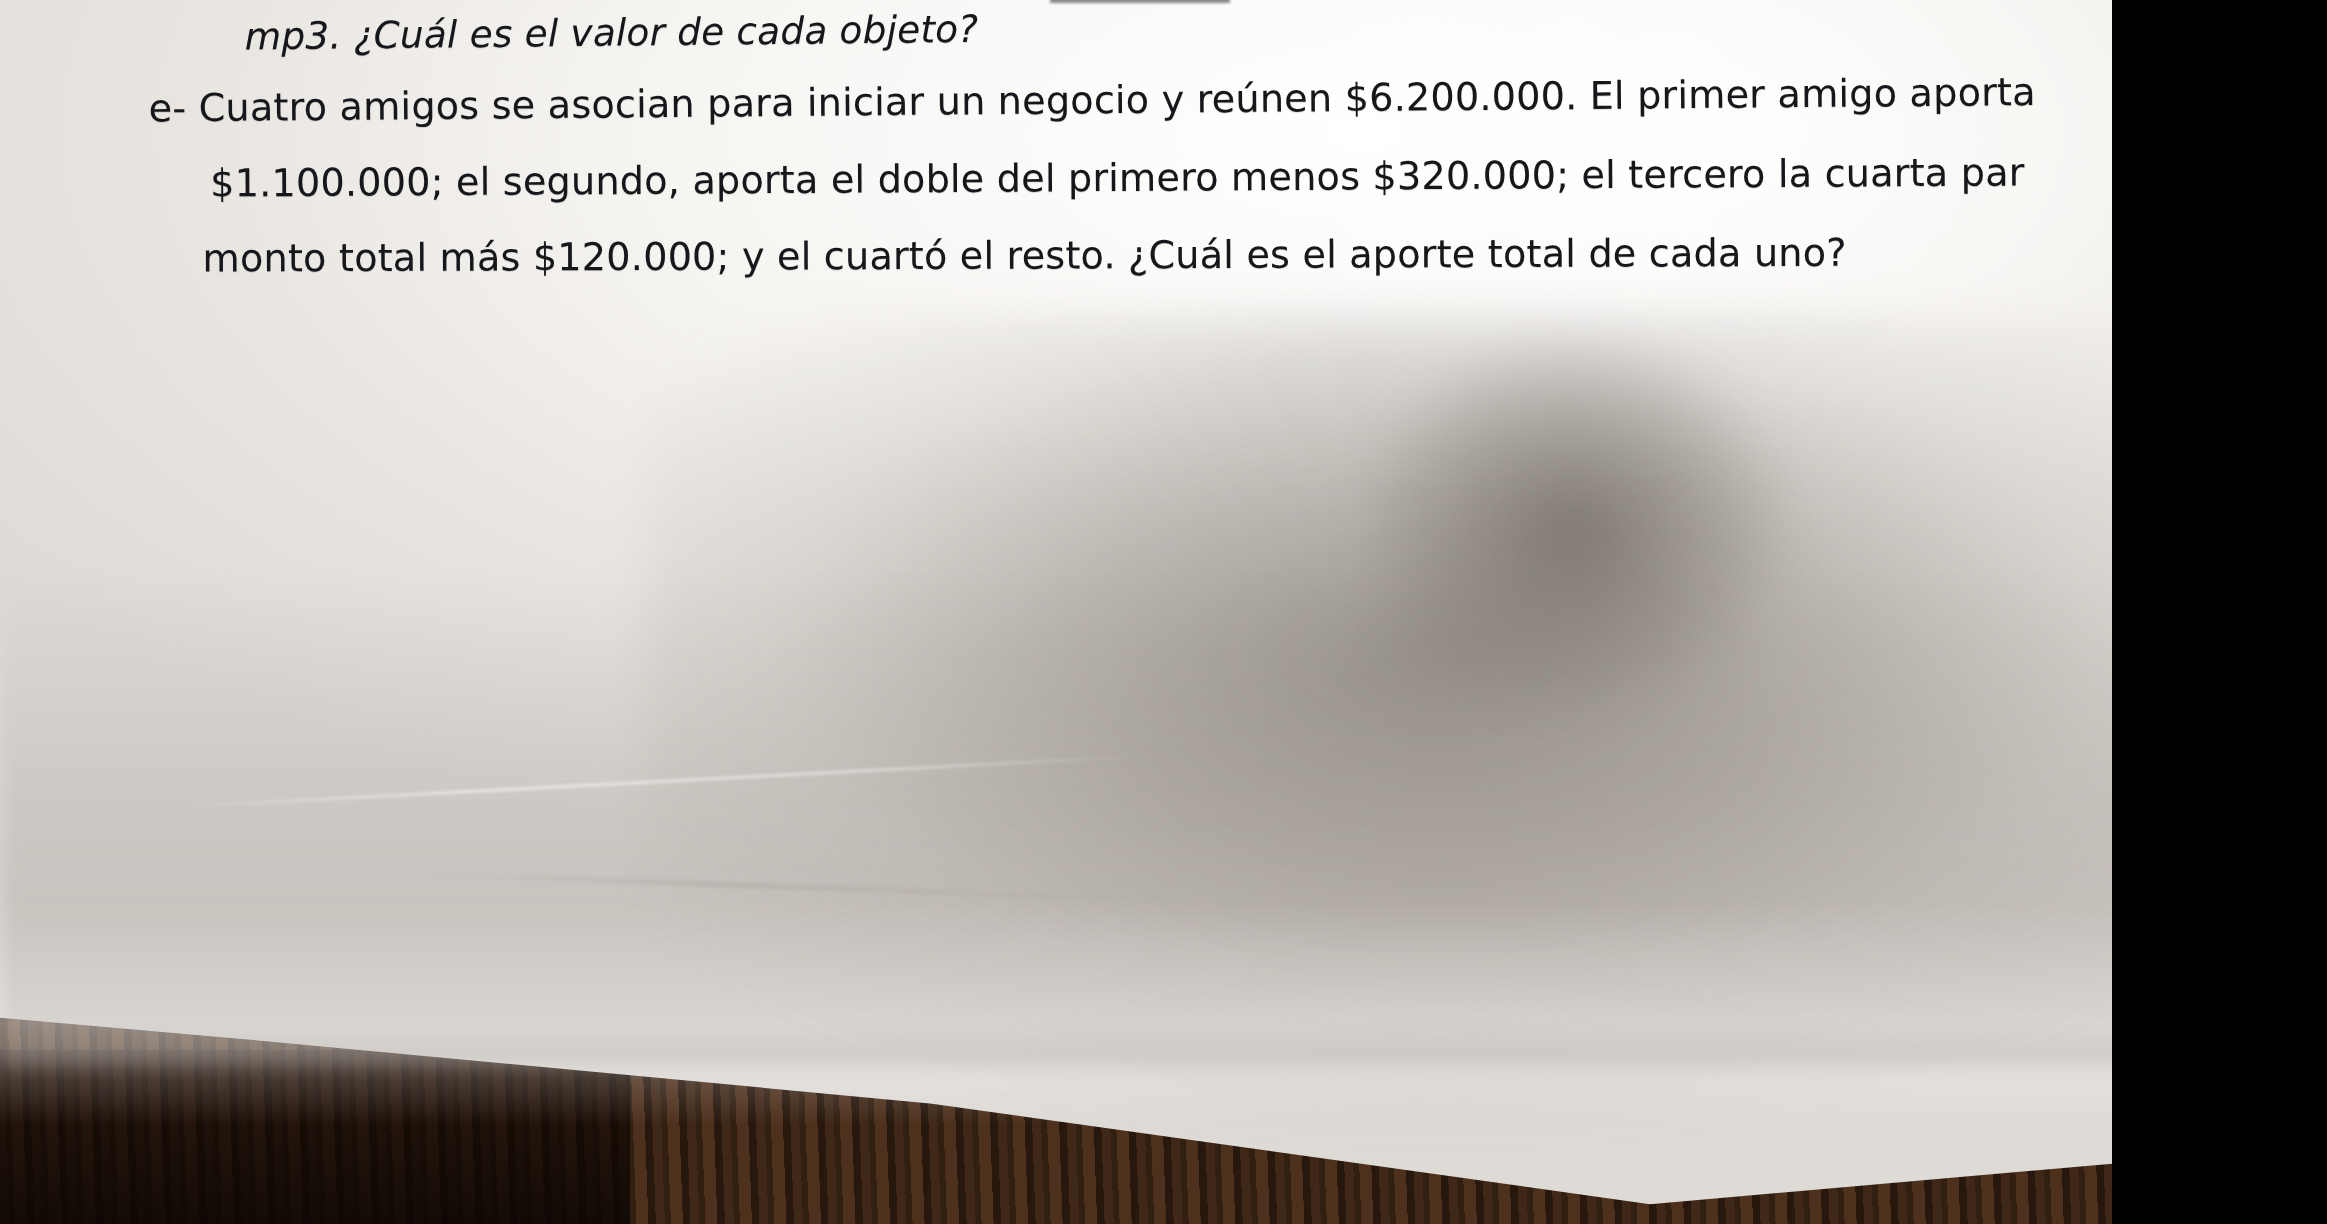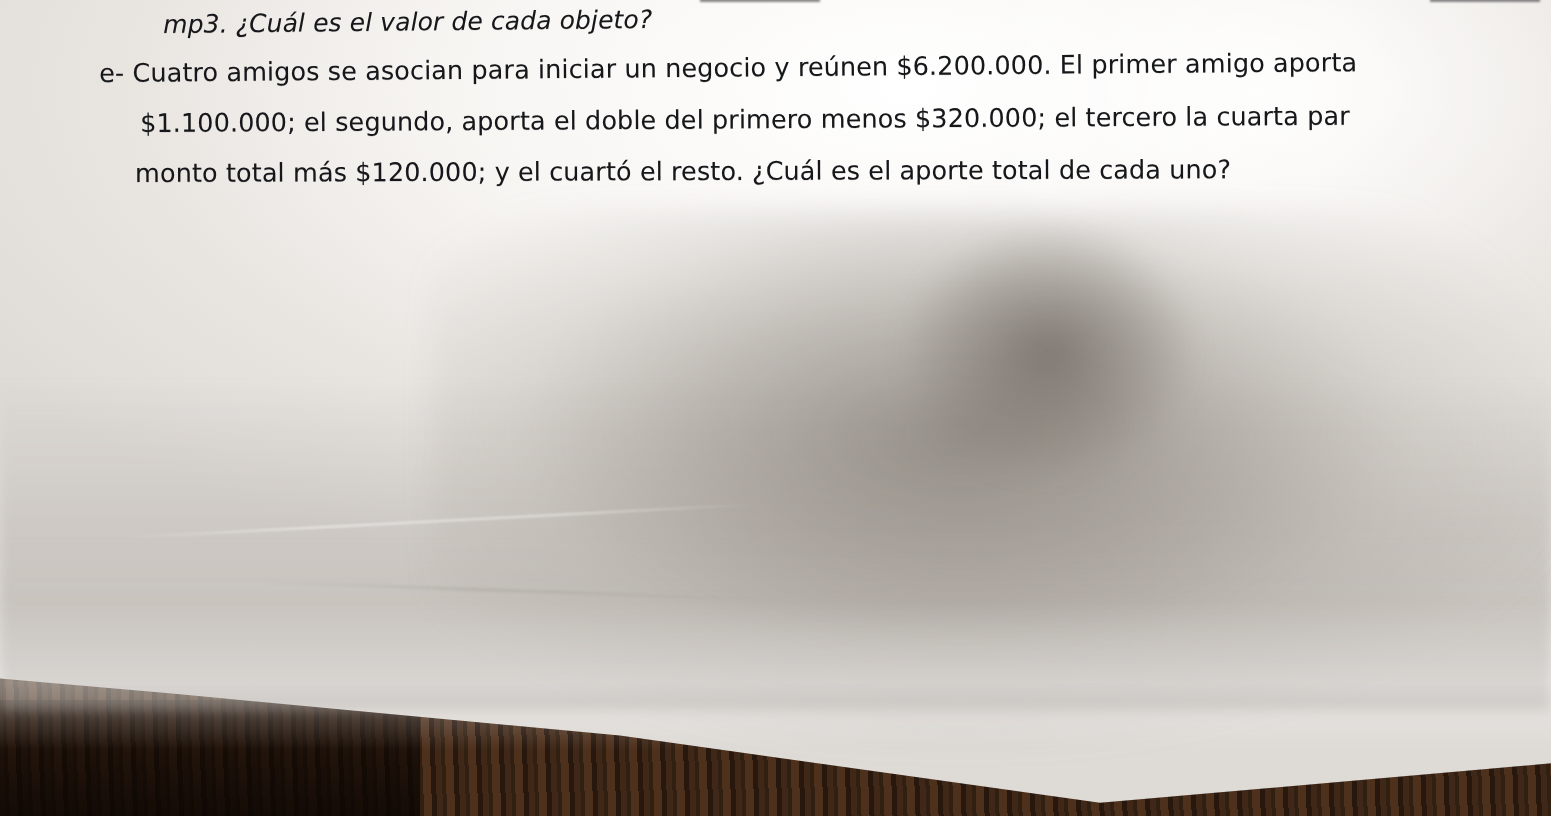--- a/index.html
+++ b/index.html
@@ -2,21 +2,21 @@
 <html><head>
 <meta charset="utf-8">
 <style>
   html, body {
     margin: 0;
     padding: 0;
     background: #000;
   }
   #scene {
     position: relative;
-    width: 1551px;
+    width: 1408px;
     height: 816px;
     overflow: hidden;
     font-family: "DejaVu Sans", sans-serif;
     background: #a3a3a3;
   }
 
   
   .floor {
     position: absolute;
     left: 0;

